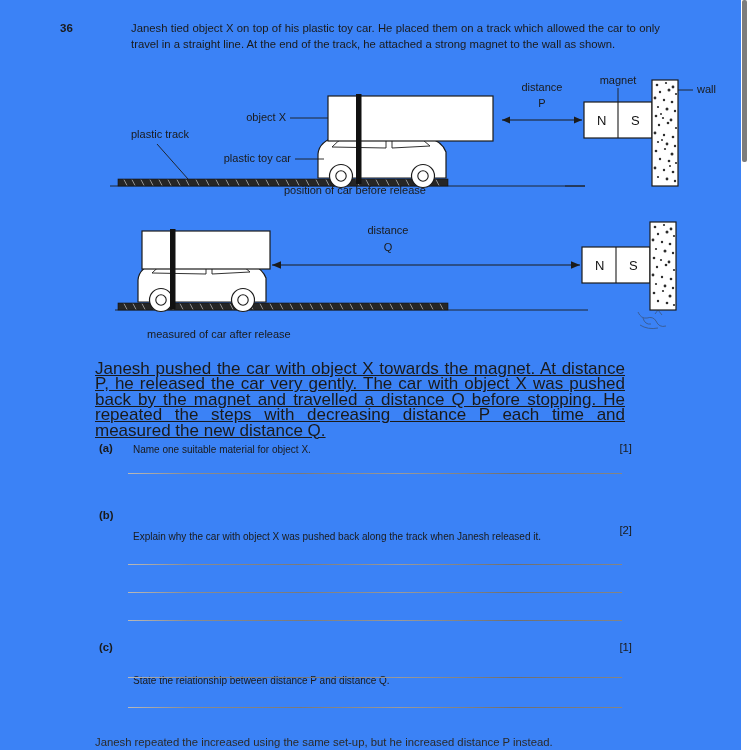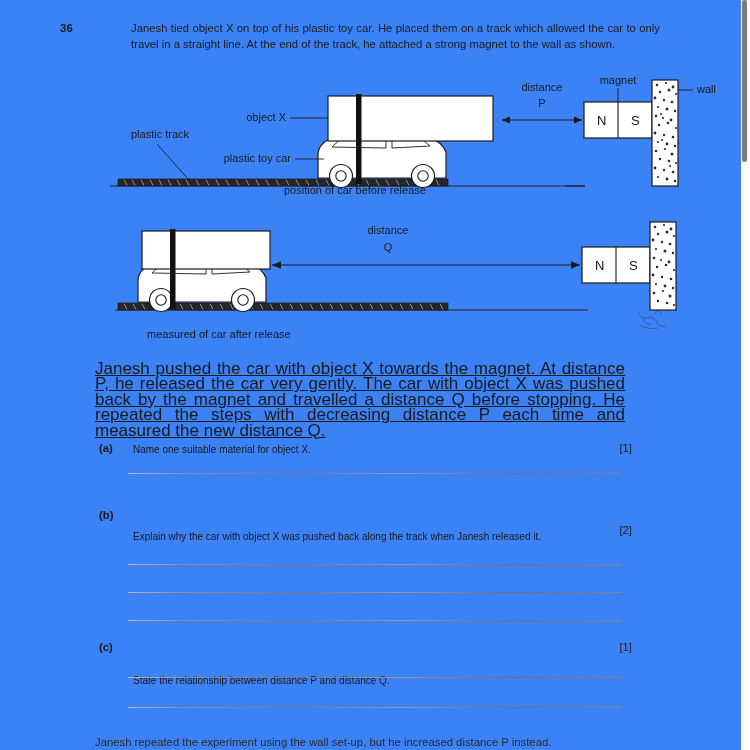--- a/index.html
+++ b/index.html
@@ -426,19 +426,19 @@
   <div class="answer-line" style="left:128px; top:564px; width:494px;"></div>
   <div class="answer-line" style="left:128px; top:592px; width:494px;"></div>
   <div class="answer-line" style="left:128px; top:620px; width:494px;"></div>
 
   <div class="part-label" style="left:99px; top:641px;">(c)</div>
   <div class="part-text" style="left:133px; top:673px; width:455px;">State the relationship between distance P and distance Q.</div>
   <div class="marks" style="left:592px; top:641px;">[1]</div>
   <div class="answer-line" style="left:128px; top:677px; width:494px;"></div>
   <div class="answer-line" style="left:128px; top:707px; width:494px;"></div>
 
-  <div class="footer-text">Janesh repeated the experiment using the wall set-up, but he increased distance P instead.</div>
+  <div class="footer-text">Janesh repeated the increased using the same set-up, but he increased distance P instead.</div>
 
   <div class="scrollbar-track">
     <div class="scrollbar-thumb"></div>
   </div>
 
 </div>
 
 </body></html>

